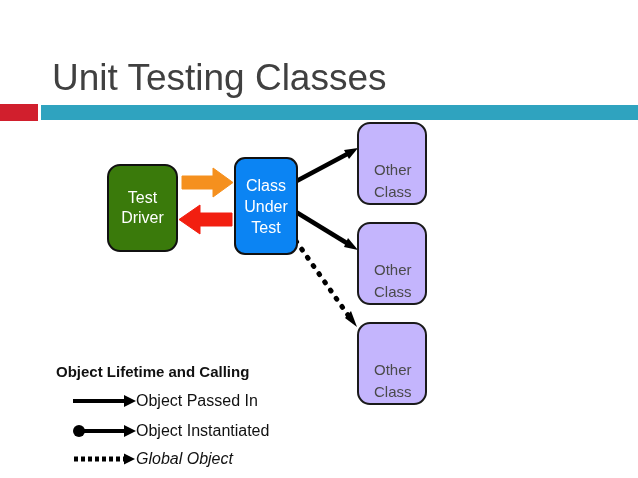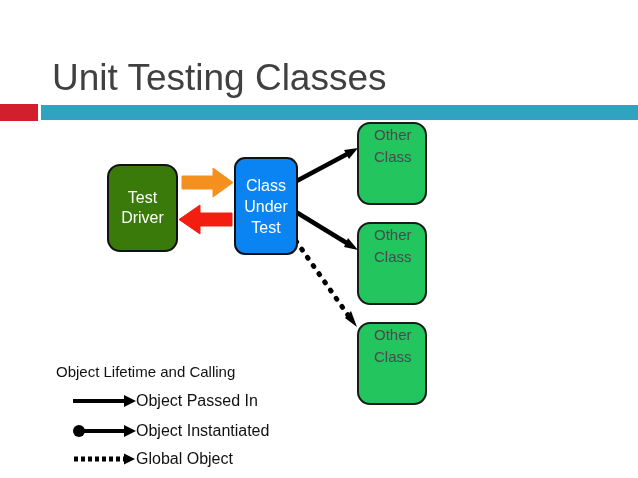--- a/index.html
+++ b/index.html
@@ -89,24 +89,24 @@
   #node-class-under-test .node-label {
     color: #ffffff;
     font-size: 16px;
     line-height: 21px;
   }
 
   .node-other {
     left: 357px;
     width: 70px;
     height: 83px;
-    background: #22c55e;
+    background: #c4b5fd;
     border: 2px solid #1a1a1a;
     border-radius: 13px;
-    justify-content: flex-start;
+    justify-content: flex-end;
     text-align: left;
   }
   .node-other .node-label {
     color: #4a4a4a;
     font-size: 15px;
     line-height: 22px;
     padding-left: 15px;
   }
   #node-other-1 { top: 122px; }
   #node-other-2 { top: 222px; }
@@ -124,21 +124,21 @@
 
   
   #legend {
     position: absolute;
     left: 56px;
     top: 362px;
     width: 290px;
   }
   #legend-title {
     font-size: 15px;
-    font-weight: normal;
+    font-weight: bold;
     color: #111111;
     line-height: 19px;
     margin: 0 0 8px 0;
   }
   .legend-row {
     position: relative;
     height: 26px;
     display: block;
   }
   .legend-row .legend-symbol {
@@ -152,21 +152,21 @@
     position: absolute;
     left: 80px;
     top: 2px;
     font-size: 16px;
     color: #111111;
     line-height: 20px;
     white-space: nowrap;
   }
   #legend-row-instantiated { height: 28px; }
   #legend-row-passed { height: 30px; }
-  #legend-row-global { height: 26px; }
+  #legend-row-global { height: 26px; font-style: italic; }
 </style>
 </head>
 <body>
 
 <div id="slide">
 
   <div id="slide-title">Unit Testing Classes</div>
 
   <div id="accent-red"></div>
   <div id="accent-bar"></div>

